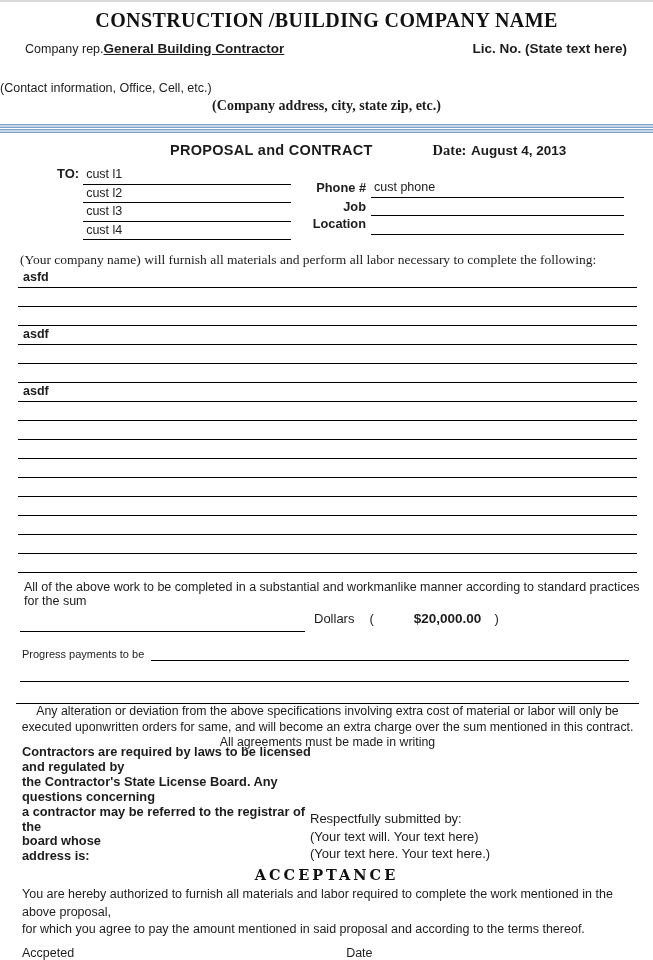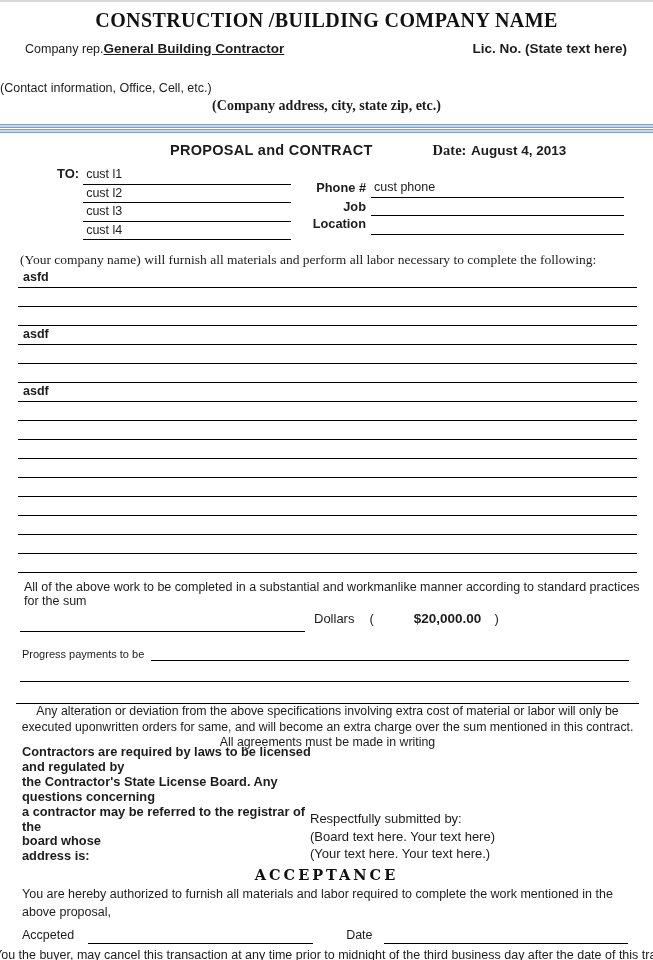--- a/index.html
+++ b/index.html
@@ -163,29 +163,30 @@
   <div class="licensing">
     <div class="licensing-text">Contractors are required by laws to be licensed
 and regulated by
 the Contractor's State License Board. Any
 questions concerning
 a contractor may be referred to the registrar of the
 board whose
 address is:</div>
     <div class="submitted">
       <div>Respectfully submitted by:</div>
-      <div>(Board text here. Your text here)</div>
+      <div>(Your text will. Your text here)</div>
       <div>(Your text here. Your text here.)</div>
     </div>
   </div>
 
   <div class="heading-wide accept-heading">ACCEPTANCE</div>
 
   <div class="accept-body">
     <span>You are hereby authorized to furnish all materials and labor required to complete the work mentioned in the above proposal,</span><br>
+    <span>for which you agree to pay the amount mentioned in said proposal and according to the terms thereof.</span>
   </div>
 
   <div class="accepted-row">
     <span class="alabel">Accpeted</span>
     <span class="field accepted-field"></span>
     <span class="alabel acc-date-label">Date</span>
     <span class="field acc-date-field"></span>
   </div>
 
   <div class="cancel-line">You the buyer, may cancel this transaction at any time prior to midnight of the third business day after the date of this transaction</div>

